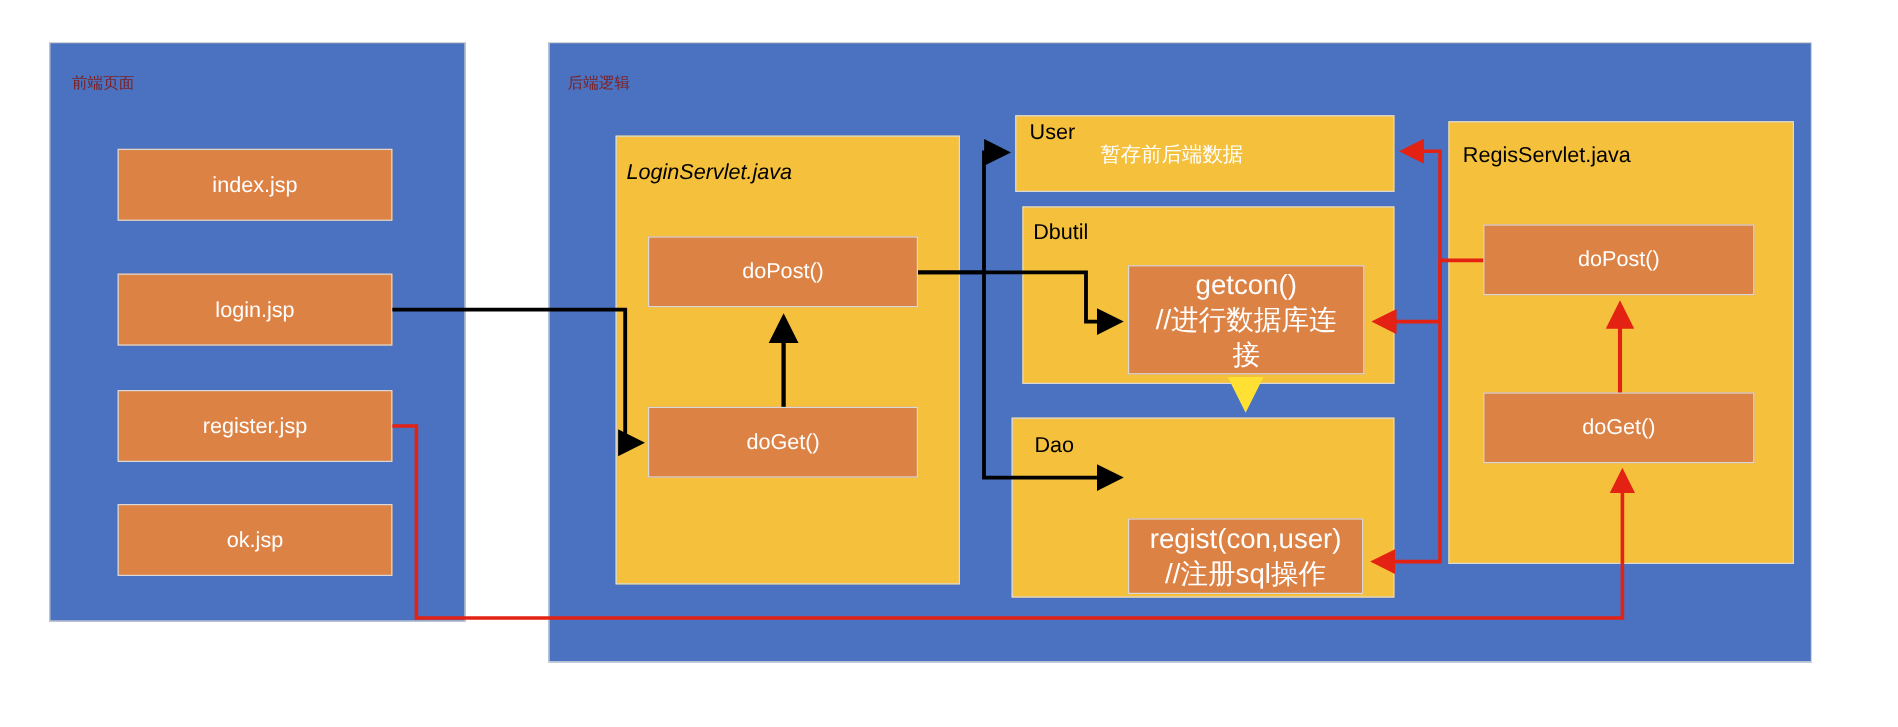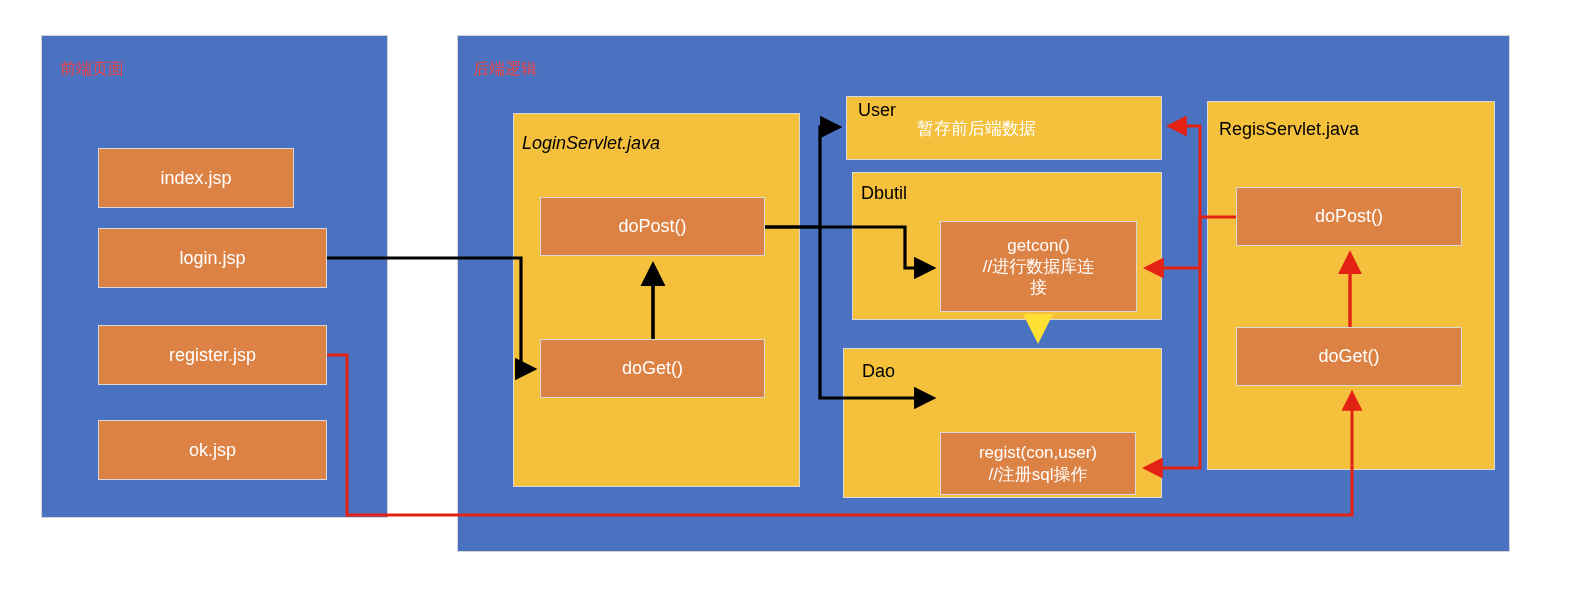--- a/index.html
+++ b/index.html
@@ -1,43 +1,43 @@
 <!DOCTYPE html>
 <html><head>
 <meta charset="utf-8">
 <style>
   html,body{margin:0;padding:0;background:#ffffff;}
   body{font-family:"Liberation Sans","DejaVu Sans",sans-serif;}
   #stage{position:relative;width:1582px;height:606px;background:#ffffff;overflow:hidden;}
 
   .panel{position:absolute;background:#4A72C0;border:1px solid #d4d4d4;box-sizing:border-box;}
-  .panel-title{position:absolute;color:#ef4444;font-size:16px;line-height:1;white-space:nowrap;font-family:Liberation Mono, monospace;}
+  .panel-title{position:absolute;color:#7f1d1d;font-size:13px;line-height:1;white-space:nowrap;}
 
   .card{position:absolute;background:#F5C13D;border:1px solid #d9d9d9;box-sizing:border-box;}
   .card-title{position:absolute;color:#000000;font-size:18px;line-height:1;white-space:nowrap;}
 
   .node{position:absolute;background:#DD8245;border:1px solid #d9d9d9;box-sizing:border-box;
         display:flex;align-items:center;justify-content:center;text-align:center;
         color:#ffffff;font-size:18px;line-height:1.25;padding:0 4px;}
-  .node.small{font-size:17px;}
+  .node.small{font-size:23px;}
 
   .freetext{position:absolute;color:#ffffff;font-size:17px;line-height:1;white-space:nowrap;}
 
   svg.links{position:absolute;left:0;top:0;width:1582px;height:606px;overflow:visible;}
 </style>
 </head>
 <body>
 
 <div id="stage">
 
   <div class="panel" style="left:41px;top:35px;width:347px;height:483px;">
   </div>
   <div class="panel-title" style="left:60px;top:62px;">前端页面</div>
 
-  <div class="node" style="left:98px;top:148px;width:196px;height:60px;">index.jsp</div>
+  <div class="node" style="left:98px;top:124px;width:229px;height:60px;">index.jsp</div>
   <div class="node" style="left:98px;top:228px;width:229px;height:60px;">login.jsp</div>
   <div class="node" style="left:98px;top:325px;width:229px;height:60px;">register.jsp</div>
   <div class="node" style="left:98px;top:420px;width:229px;height:60px;">ok.jsp</div>
 
   <div class="panel" style="left:457px;top:35px;width:1053px;height:517px;">
   </div>
   <div class="panel-title" style="left:473px;top:62px;">后端逻辑</div>
 
   <div class="card" style="left:513px;top:113px;width:287px;height:374px;"></div>
   <div class="card-title" style="left:522px;top:134px;font-style:italic;">LoginServlet.java</div>

